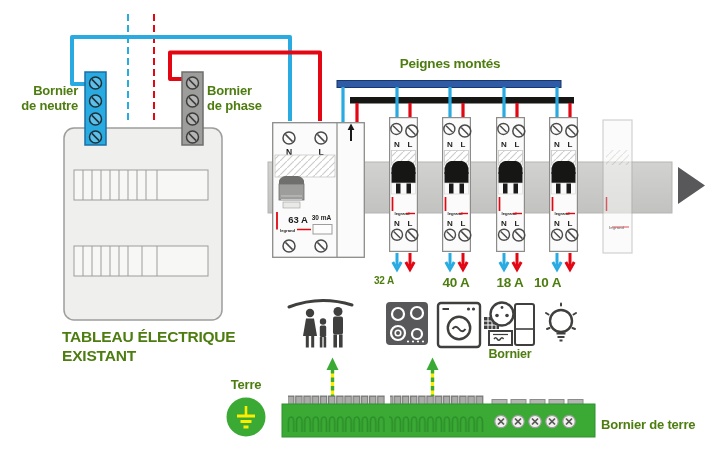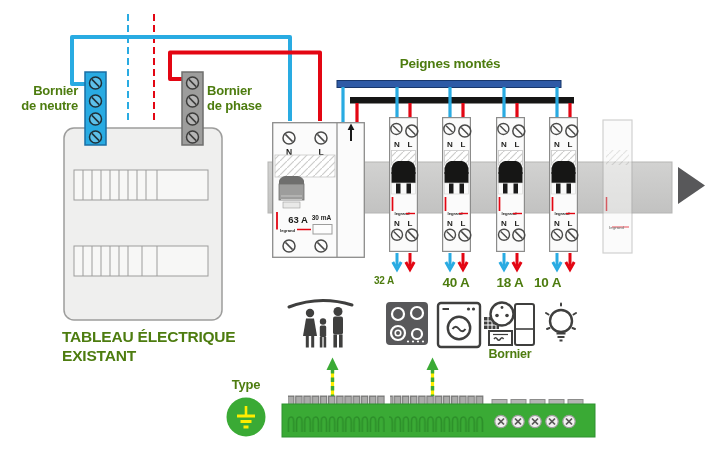--- a/index.html
+++ b/index.html
@@ -322,15 +322,16 @@
 <div class="lbl" style="left:207px;top:83px;width:80px;font-size:13px;">Bornier
 de phase</div>
 <div class="lbl" style="left:62px;top:327px;width:175px;font-size:15.5px;line-height:19px;">TABLEAU ÉLECTRIQUE
 EXISTANT</div>
 <div class="lbl" style="left:350px;top:56px;width:200px;text-align:center;font-size:13.5px;">Peignes montés</div>
 <div class="lbl" style="left:374px;top:275px;width:58px;text-align:left;font-size:10px;">32 A</div>
 <div class="lbl" style="left:427px;top:275px;width:58px;text-align:center;font-size:13.5px;">40 A</div>
 <div class="lbl" style="left:481px;top:275px;width:58px;text-align:center;font-size:13.5px;">18 A</div>
 <div class="lbl" style="left:534px;top:275px;width:58px;text-align:left;font-size:13.5px;">10 A</div>
 <div class="lbl" style="left:482px;top:347px;width:56px;text-align:center;font-size:12.5px;">Bornier</div>
-<div class="lbl" style="left:224px;top:377px;width:44px;text-align:center;font-size:13px;">Type</div>
+<div class="lbl" style="left:224px;top:377px;width:44px;text-align:center;font-size:13px;">Terre</div>
+<div class="lbl" style="left:601px;top:417px;width:115px;font-size:13px;">Bornier de terre</div>
 
 </div>
 
 </body></html>

